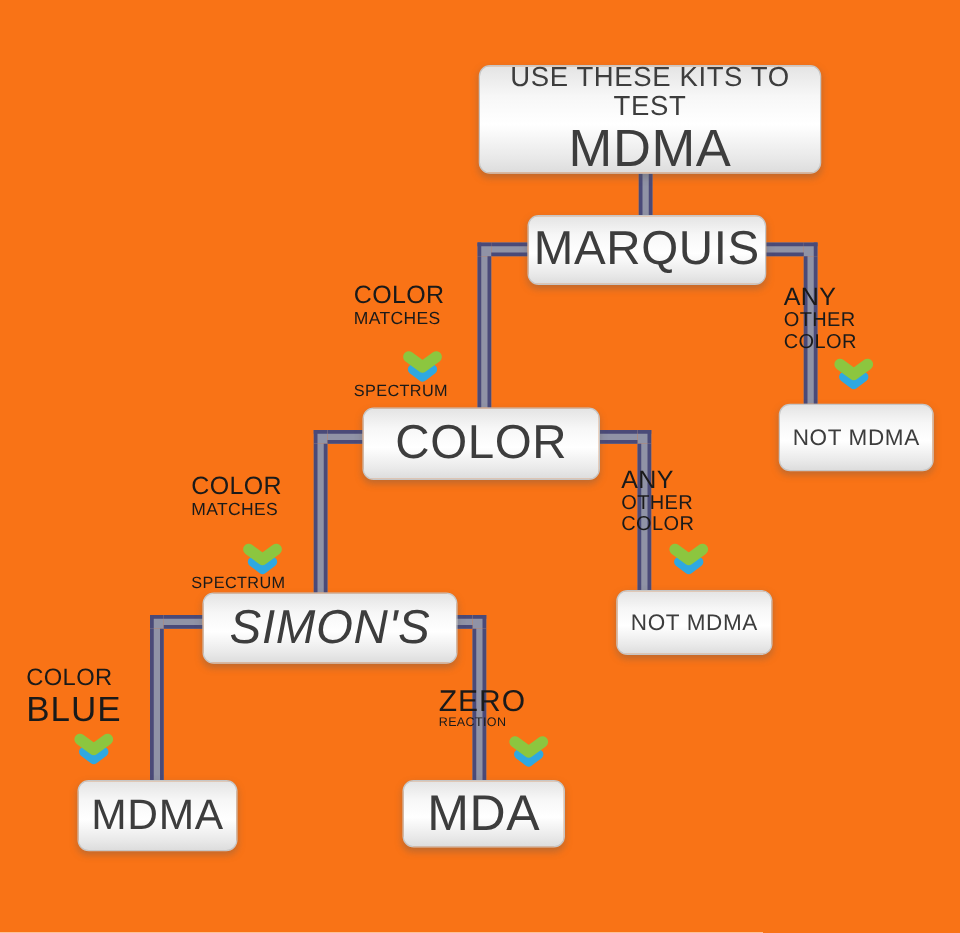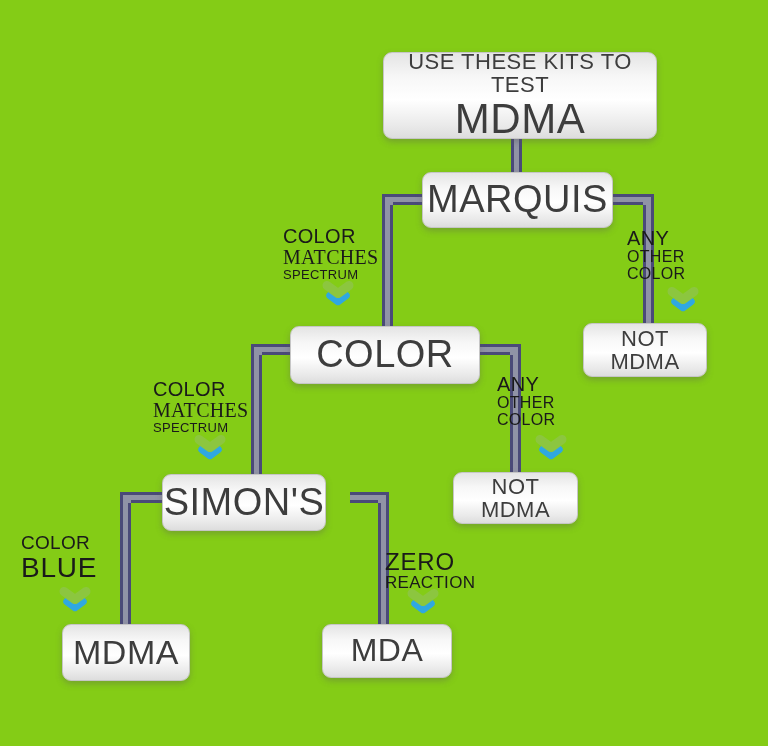--- a/index.html
+++ b/index.html
@@ -1,54 +1,54 @@
 <!DOCTYPE html>
 <html style="--arrow-green: #8CC63F; --arrow-blue: #2FA8E1; --pipe-dark: #4A4A78; --pipe-light: #9093A6; --box-text: #3D3D3D; --label-text: #1A1A1A;"><head>
 <meta charset="utf-8">
 <style>
   html,body{margin:0;padding:0;background:#ffffff;}
   .canvas{
-    position:relative;width:768px;height:746px;background:#84cc16;overflow:hidden;
+    position:relative;width:768px;height:746px;background:#f97316;overflow:hidden;
     font-family:"Liberation Sans", sans-serif;
   }
   
   .node{
     position:absolute;box-sizing:border-box;
     border:1px solid #c6c6c6;border-radius:9px;
     background:linear-gradient(180deg,#e4e4e4 0%,#f7f7f7 28%,#ffffff 55%,#e9e9e9 86%,#dddddd 100%);
     box-shadow:0 3px 6px rgba(90,90,90,.35);
     display:flex;flex-direction:column;align-items:center;justify-content:center;
     color:var(--box-text,#3d3d3d);text-align:center;line-height:1.05;
     letter-spacing:.5px;
   }
   .node .t-sm{font-size:22px;}
   .node .t-xl{font-size:42px;}
   .nl-40{font-size:38px;}
   .nl-36{font-size:34px;}
-  .nl-32{font-size:32px;}
-  .nl-24{font-size:22px;}
+  .nl-32{font-size:40px;}
+  .nl-24{font-size:18px;margin-left:40px;}
   
   .pipe-v{position:absolute;width:11px;box-sizing:border-box;background:var(--pipe-light,#9093a6);
     border-left:3px solid var(--pipe-dark,#4a4a78);border-right:3px solid var(--pipe-dark,#4a4a78);}
   .pipe-h{position:absolute;height:11px;box-sizing:border-box;background:var(--pipe-light,#9093a6);
     border-top:3px solid var(--pipe-dark,#4a4a78);border-bottom:3px solid var(--pipe-dark,#4a4a78);}
   .corner-tl{position:absolute;width:11px;height:11px;box-sizing:border-box;background:var(--pipe-light,#9093a6);
     border-left:3px solid var(--pipe-dark,#4a4a78);border-top:3px solid var(--pipe-dark,#4a4a78);}
   .corner-tr{position:absolute;width:11px;height:11px;box-sizing:border-box;background:var(--pipe-light,#9093a6);
     border-right:3px solid var(--pipe-dark,#4a4a78);border-top:3px solid var(--pipe-dark,#4a4a78);}
   
   .edge-label{position:absolute;width:110px;text-align:left;color:var(--label-text,#1a1a1a);line-height:1.06;letter-spacing:.3px;}
   .ll{display:block;}
   .t20{font-size:20px;}
   .t19{font-size:19px;}
   .t16{font-size:16px;}
-  .t14{font-size:20px;font-family:Liberation Serif, serif;}
+  .t14{font-size:14px;}
   .t14b{font-size:16px;}
-  .t13{font-size:13px;}
-  .t12{font-size:17px;}
+  .t13{font-size:13px;margin-top:44px;}
+  .t12{font-size:10px;}
   .t24{font-size:24px;letter-spacing:.8px;}
   .t28{font-size:28px;letter-spacing:.8px;}
   
   .chev{position:absolute;overflow:visible;}
   .chev-green{fill:none;stroke:var(--arrow-green,#8cc63f);stroke-width:9;stroke-linecap:round;stroke-linejoin:round;}
   .chev-blue{fill:none;stroke:var(--arrow-blue,#2fa8e1);stroke-width:7.5;stroke-linecap:round;stroke-linejoin:round;}
 </style>
 </head>
 <body>
 
@@ -90,21 +90,21 @@
   </div>
 
   <div class="node nl-40" style="left:290px;top:326px;width:190px;height:58px;">
     <span>COLOR</span>
   </div>
 
   <div class="node nl-24" style="left:583px;top:323px;width:124px;height:54px;">
     <span>NOT MDMA</span>
   </div>
 
-  <div class="node nl-40" style="left:162px;top:474px;width:164px;height:57px;">
+  <div class="node nl-40" style="left:162px;top:474px;width:204px;height:57px;font-style:italic;">
     <span>SIMON'S</span>
   </div>
 
   <div class="node nl-24" style="left:453px;top:472px;width:125px;height:52px;">
     <span>NOT MDMA</span>
   </div>
 
   <div class="node nl-36" style="left:62px;top:624px;width:128px;height:57px;">
     <span>MDMA</span>
   </div>
@@ -135,21 +135,21 @@
     <span class="ll t20">ANY</span>
     <span class="ll t14b">OTHER</span>
     <span class="ll t16">COLOR</span>
   </div>
 
   <div class="edge-label" style="left:21px;top:533px;">
     <span class="ll t19">COLOR</span>
     <span class="ll t28">BLUE</span>
   </div>
 
-  <div class="edge-label" style="left:385px;top:549px;">
+  <div class="edge-label" style="left:351px;top:549px;">
     <span class="ll t24">ZERO</span>
     <span class="ll t12">REACTION</span>
   </div>
 
   <svg class="chev" style="left:323px;top:280px;" viewBox="0 0 30 30" width="30" height="30">
     <polyline class="chev-blue" points="7,15.5 15,21.5 23,15.5"></polyline>
     <polyline class="chev-green" points="4,5.5 15,13.5 26,5.5"></polyline>
   </svg>
   <svg class="chev" style="left:668px;top:286px;" viewBox="0 0 30 30" width="30" height="30">
     <polyline class="chev-blue" points="7,15.5 15,21.5 23,15.5"></polyline>

